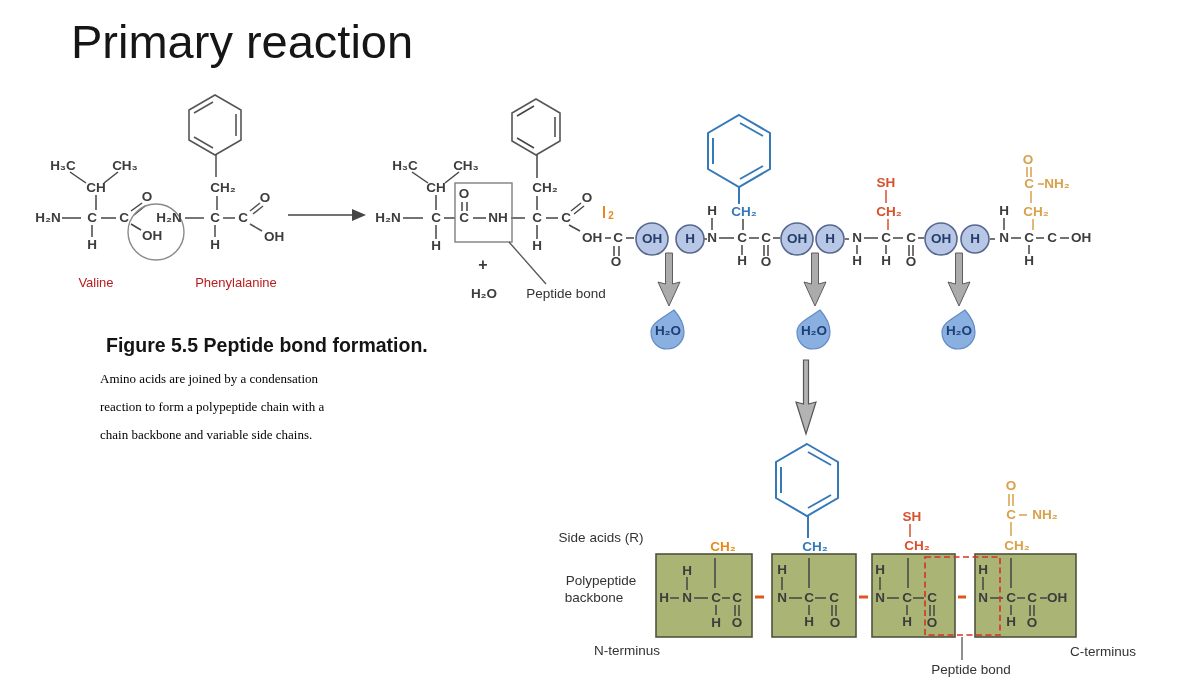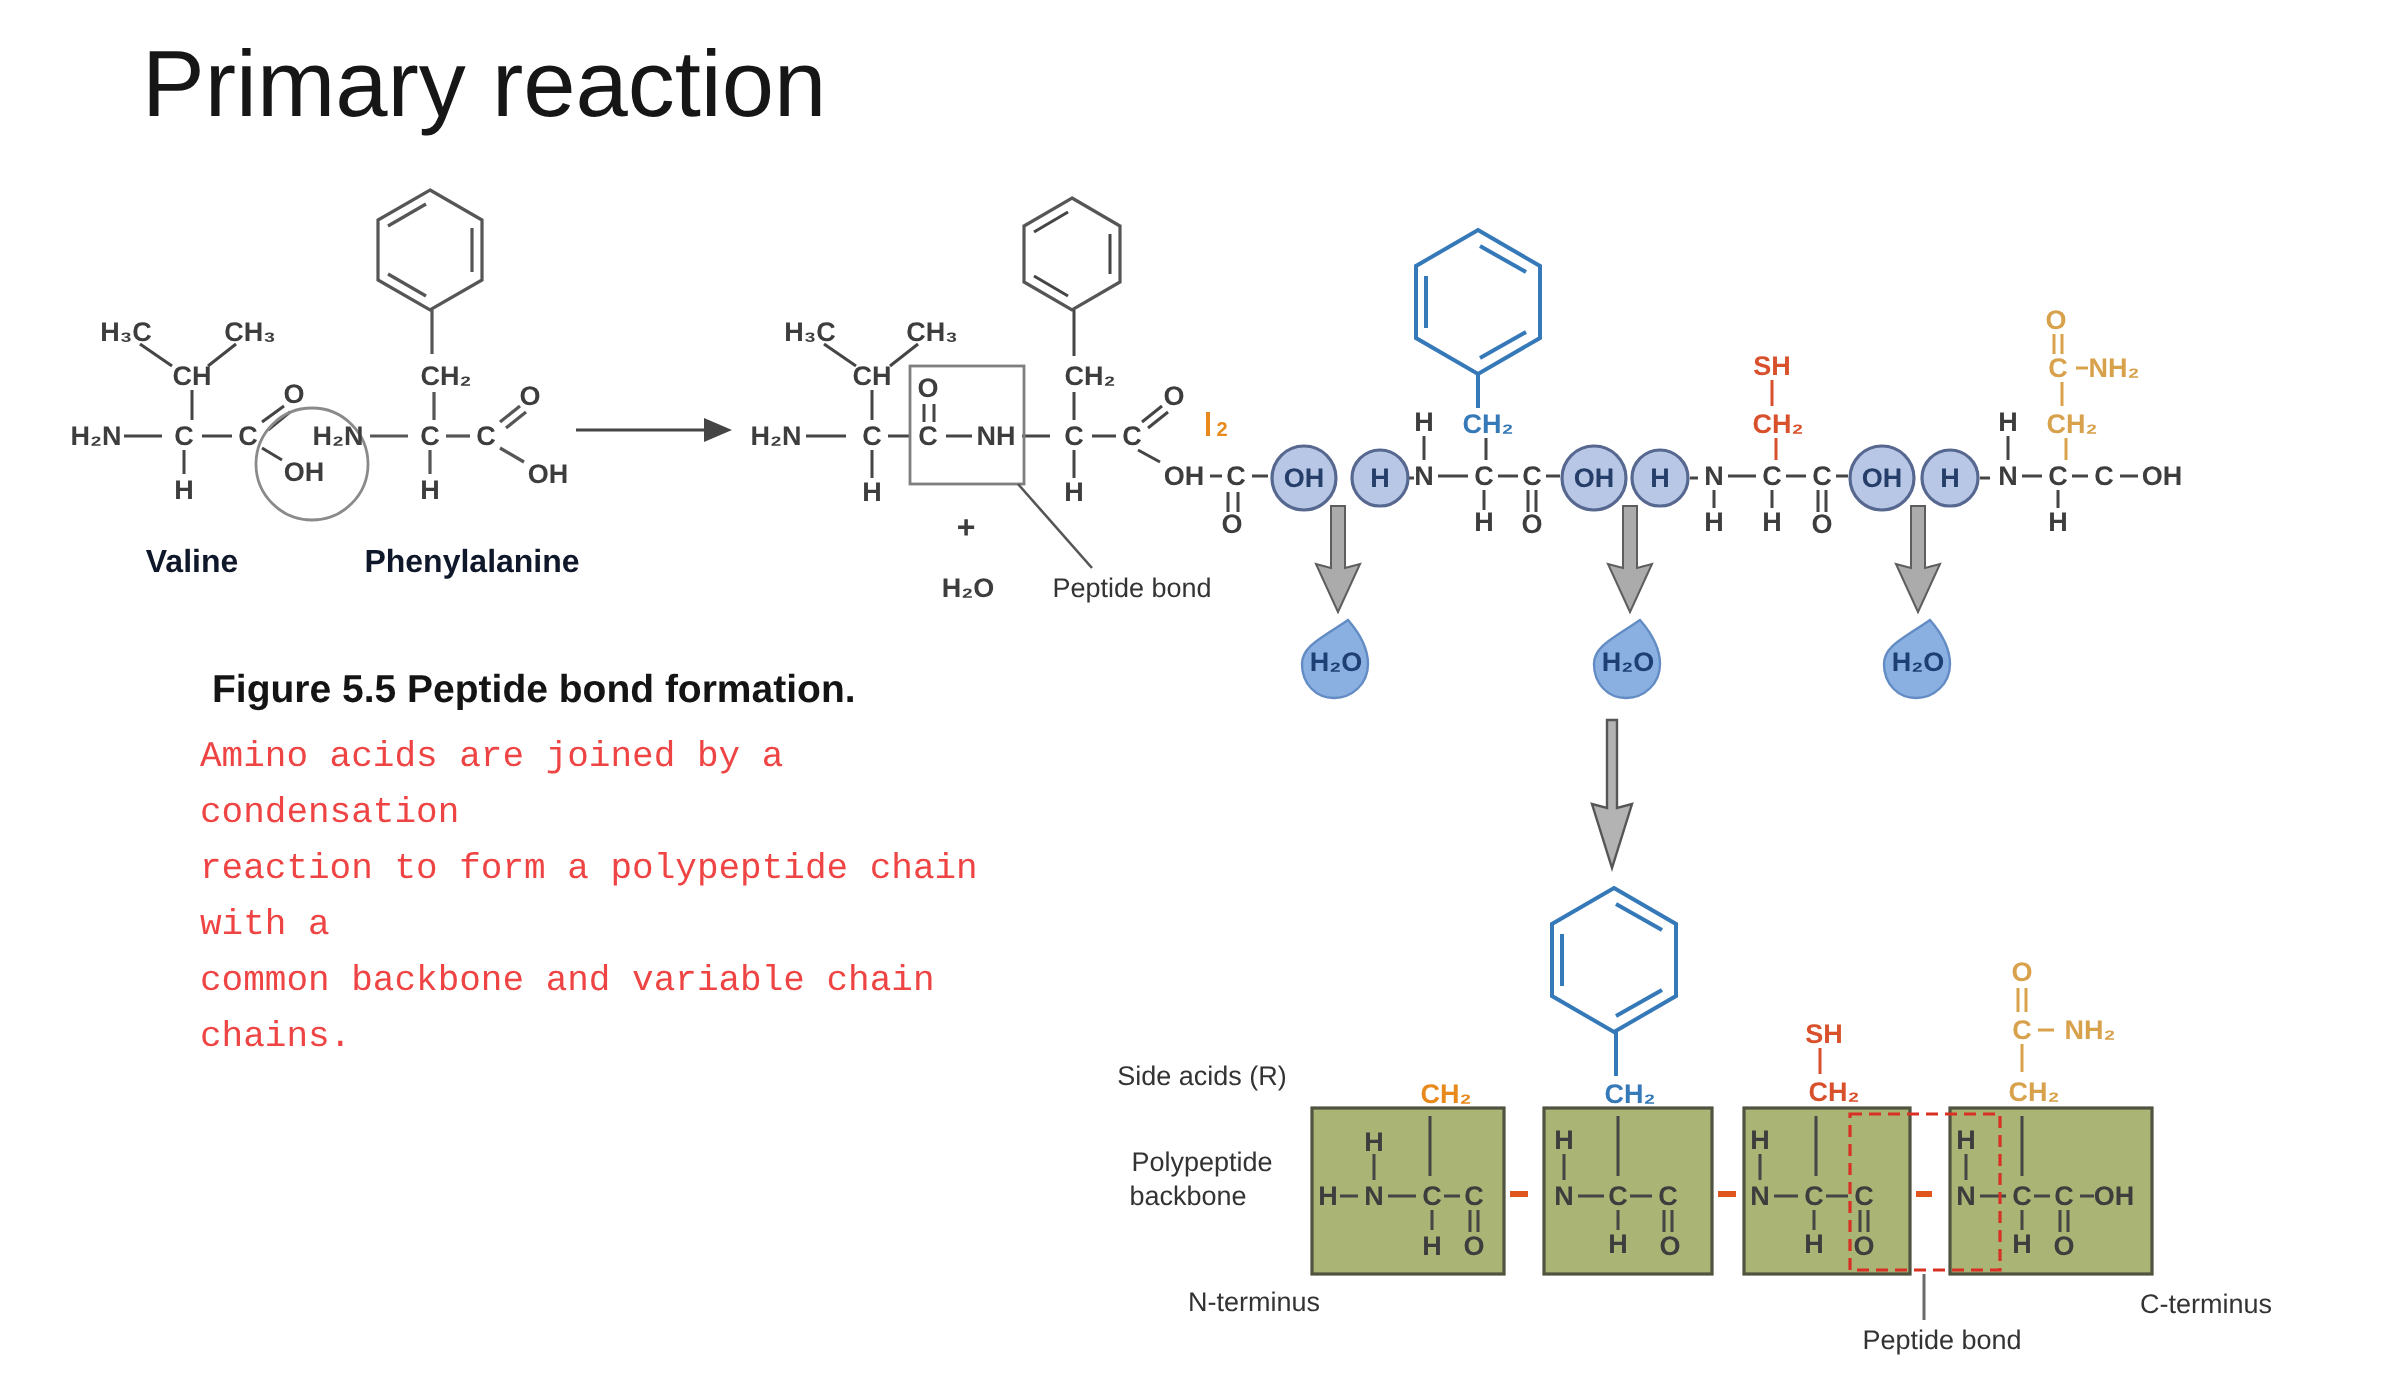--- a/index.html
+++ b/index.html
@@ -19,27 +19,27 @@
   .shapes{position:absolute;left:0;top:0;}
   .labels-layer{position:absolute;left:0;top:0;width:1199px;height:494px;}
   .atom{position:absolute;transform:translate(-50%,-50%);font-size:13.5px;font-weight:600;
         color:var(--ink);white-space:nowrap;line-height:1;}
   .atom.o{color:var(--orange);}
   .atom.r{color:var(--red);}
   .atom.b{color:var(--blue);}
   .atom.t{color:var(--tan);}
   .atom.n{color:var(--navy);}
   .atom.w{color:var(--watertxt);font-weight:700;}
-  .atom.lbl{font-weight:700;font-size:16px;color:#0f172a;}
+  .atom.lbl{font-weight:400;font-size:13px;color:#b91c1c;}
   .atom.lbl2{font-weight:400;font-size:13.5px;color:#333;}
   .caption{position:absolute;left:100px;top:334px;width:420px;}
   .cap-head{font-weight:700;font-size:19.5px;color:#141414;margin-left:6px;
             font-family:"Liberation Sans","DejaVu Sans",sans-serif;}
-  .cap-body{margin-top:8px;font-family:Liberation Mono, monospace;
-            font-size:18px;line-height:28px;color:#ef4444;}
+  .cap-body{margin-top:8px;font-family:Liberation Serif, serif;
+            font-size:13px;line-height:28px;color:#000000;}
 </style>
 </head>
 <body>
 
 <div class="slide">
 
   <div class="title">Primary reaction</div>
 
   <svg class="shapes" width="1199" height="693" viewBox="0 0 1199 693" xmlns="http://www.w3.org/2000/svg" xmlns:xlink="http://www.w3.org/1999/xlink">
     <defs>
@@ -370,17 +370,17 @@
       <span class="atom " style="left: 1057px; top: 598px;">OH</span>
       <span class="atom " style="left: 1011px; top: 622px;">H</span>
       <span class="atom " style="left: 1032px; top: 623px;">O</span>
     </div>
 
   <div class="caption">
     <div class="cap-head">Figure 5.5  Peptide bond formation.</div>
     <div class="cap-body">
       <div>Amino acids are joined by a condensation</div>
       <div>reaction to form a polypeptide chain with a</div>
-      <div>common backbone and variable chain chains.</div>
+      <div>chain backbone and variable side chains.</div>
     </div>
   </div>
 
 </div>
 
 </body></html>

